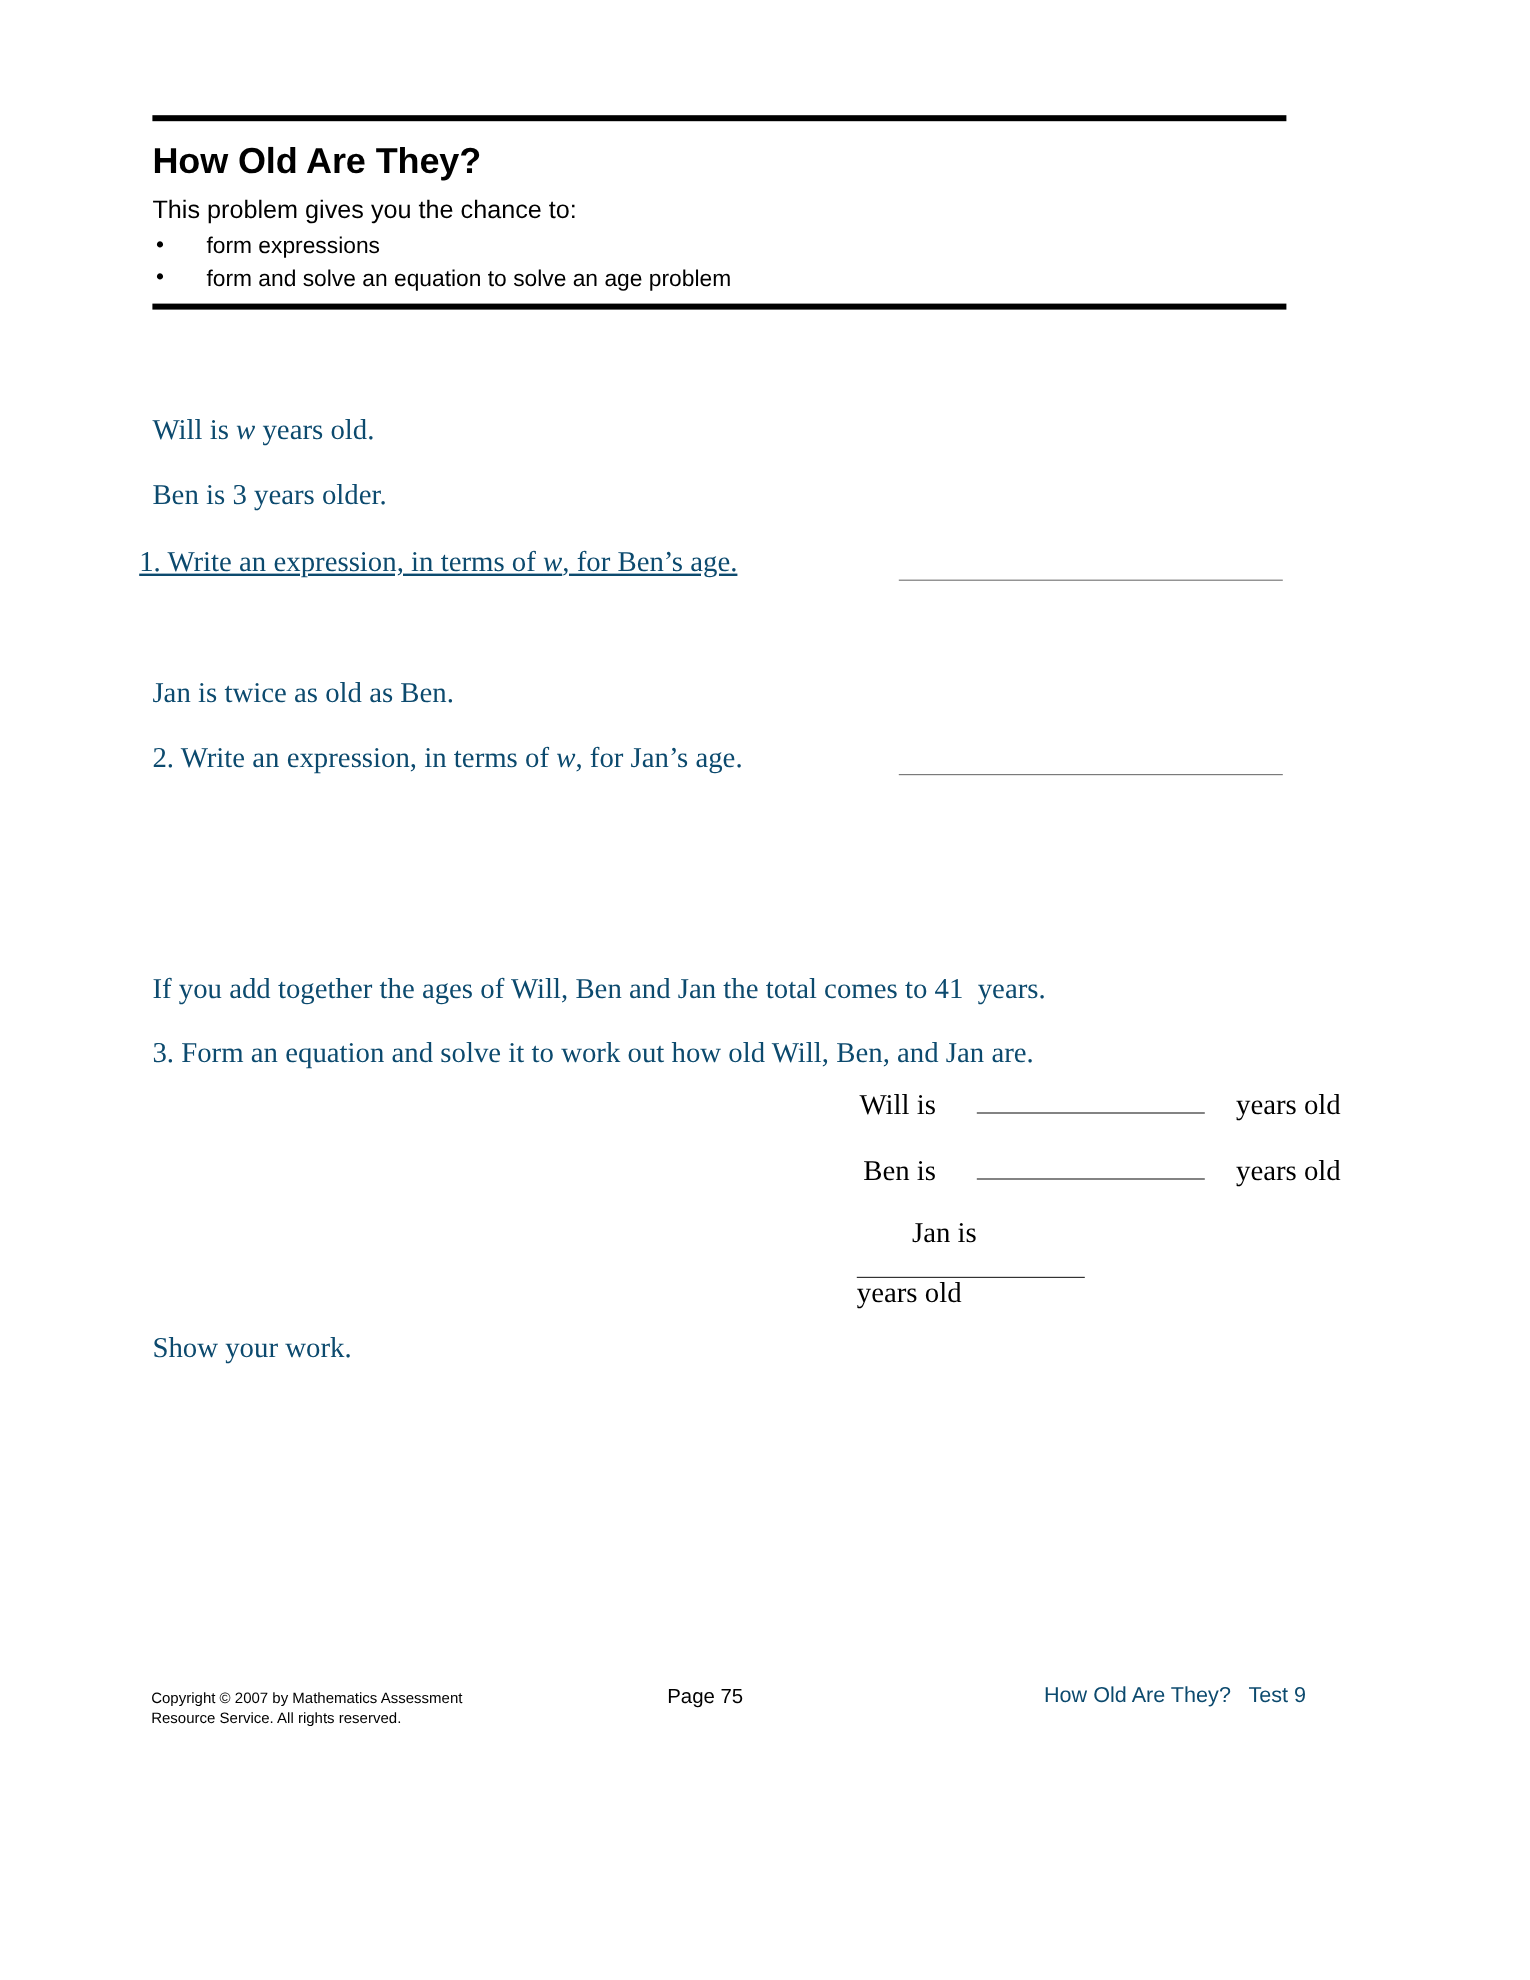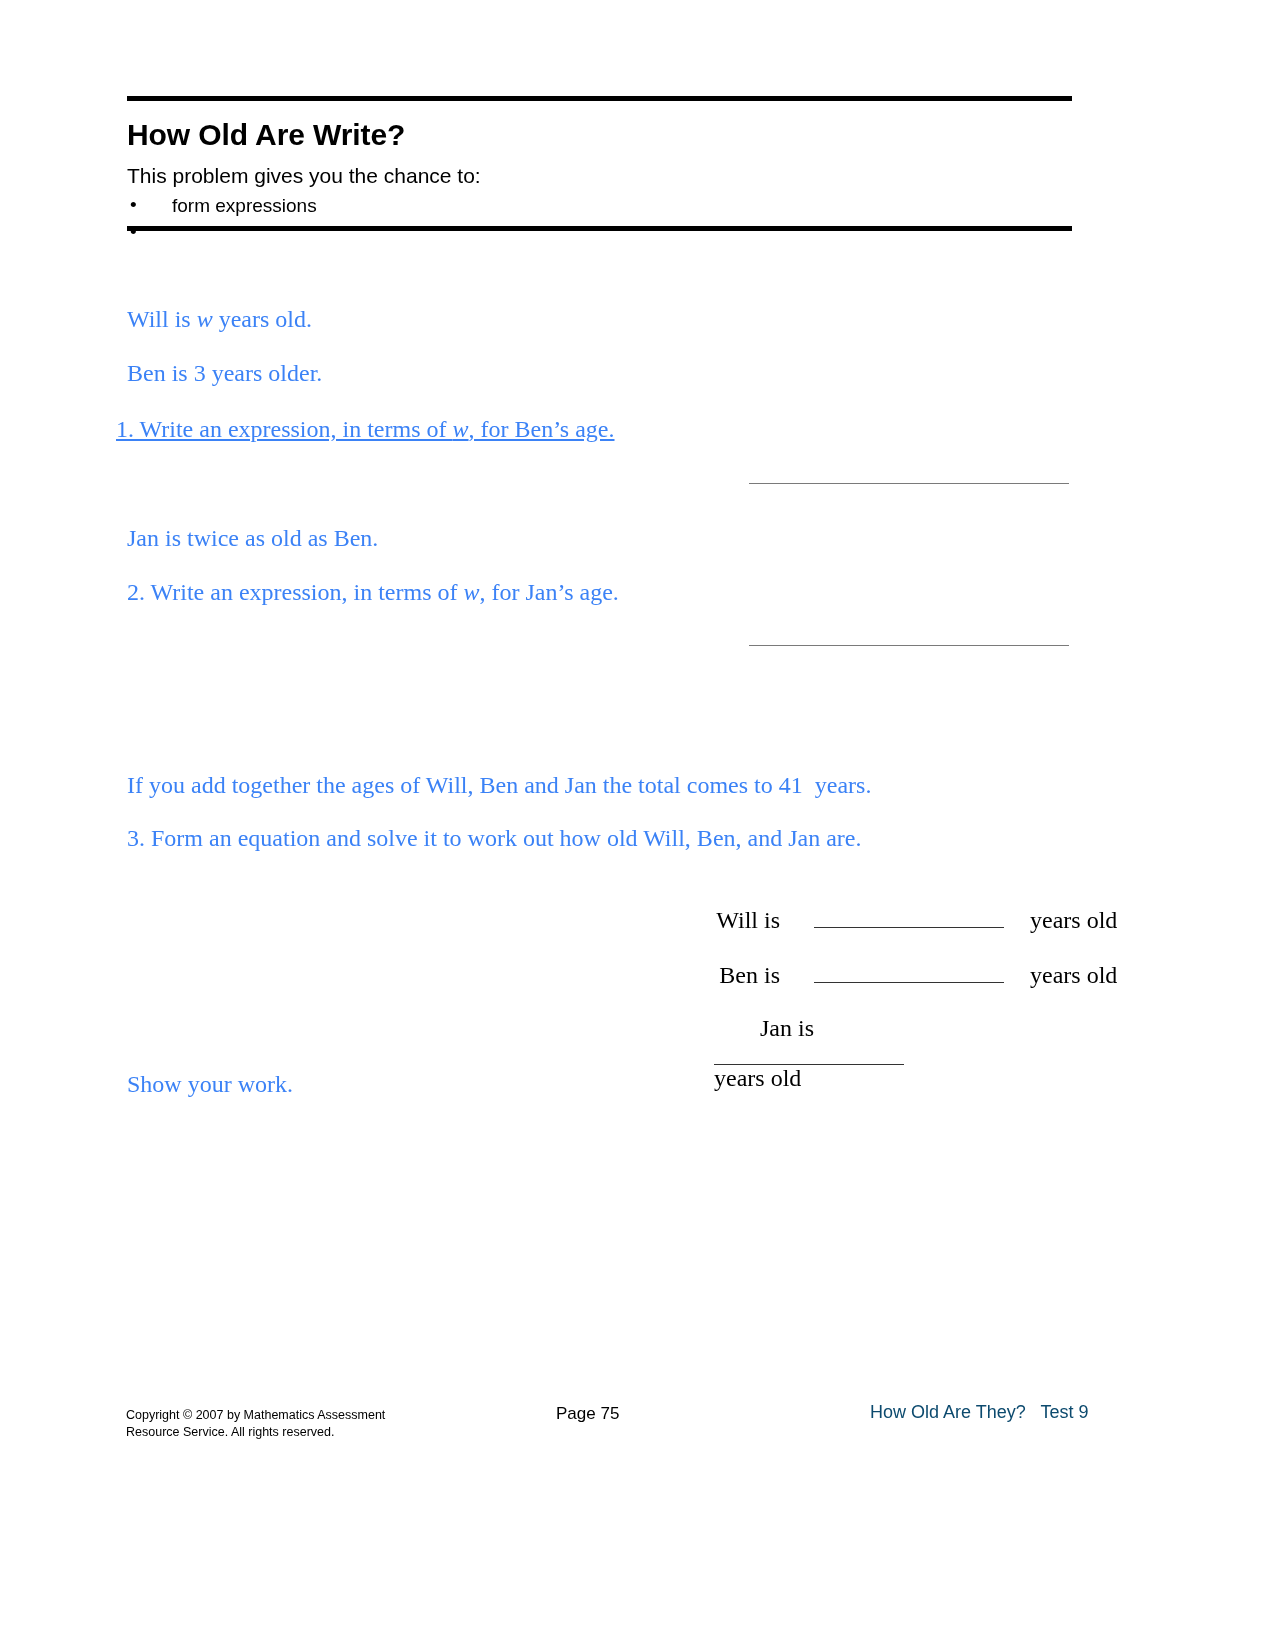--- a/index.html
+++ b/index.html
@@ -69,23 +69,24 @@
     top: -1px;
     font-size: 19px;
     line-height: 1.42;
   }
 
   
   .body-text {
     position: absolute;
     font-family: "Liberation Serif", serif;
     font-size: 24px;
-    color: #3b82f6;
+    color: #0c4a6e;
     line-height: 1.2;
     white-space: pre;
+    margin-top: 40px;
   }
   .body-text i {
     font-style: italic;
   }
 
   
   .answer-rule {
     position: absolute;
     height: 1px;
     background: #7a7a7a;
@@ -150,29 +151,30 @@
     white-space: pre;
   }
 </style>
 </head>
 <body>
 
 <div class="page">
 
   <div class="header-block">
     <div class="rule-top"></div>
-    <div class="task-title">How Old Are Write?</div>
+    <div class="task-title">How Old Are They?</div>
     <div class="chance-line">This problem gives you the chance to:</div>
     <ul class="goals">
       <li>
         <span class="bullet">•</span>
         <span>form expressions</span>
       </li>
       <li>
         <span class="bullet">•</span>
+        <span>form and solve an equation to solve an age problem</span>
       </li>
     </ul>
     <div class="rule-bottom"></div>
   </div>
 
   <div class="body-text" style="left:127px; top:305px;"><span>Will is </span><i>w</i><span> years old.</span></div>
 
   <div class="body-text" style="left:127px; top:359px;">Ben is 3 years older.</div>
 
   <div class="body-text" style="left:116px; top:415px;text-decoration:underline;"><span>1. Write an expression, in terms of </span><i>w</i><span>, for Ben’s age.</span></div>

